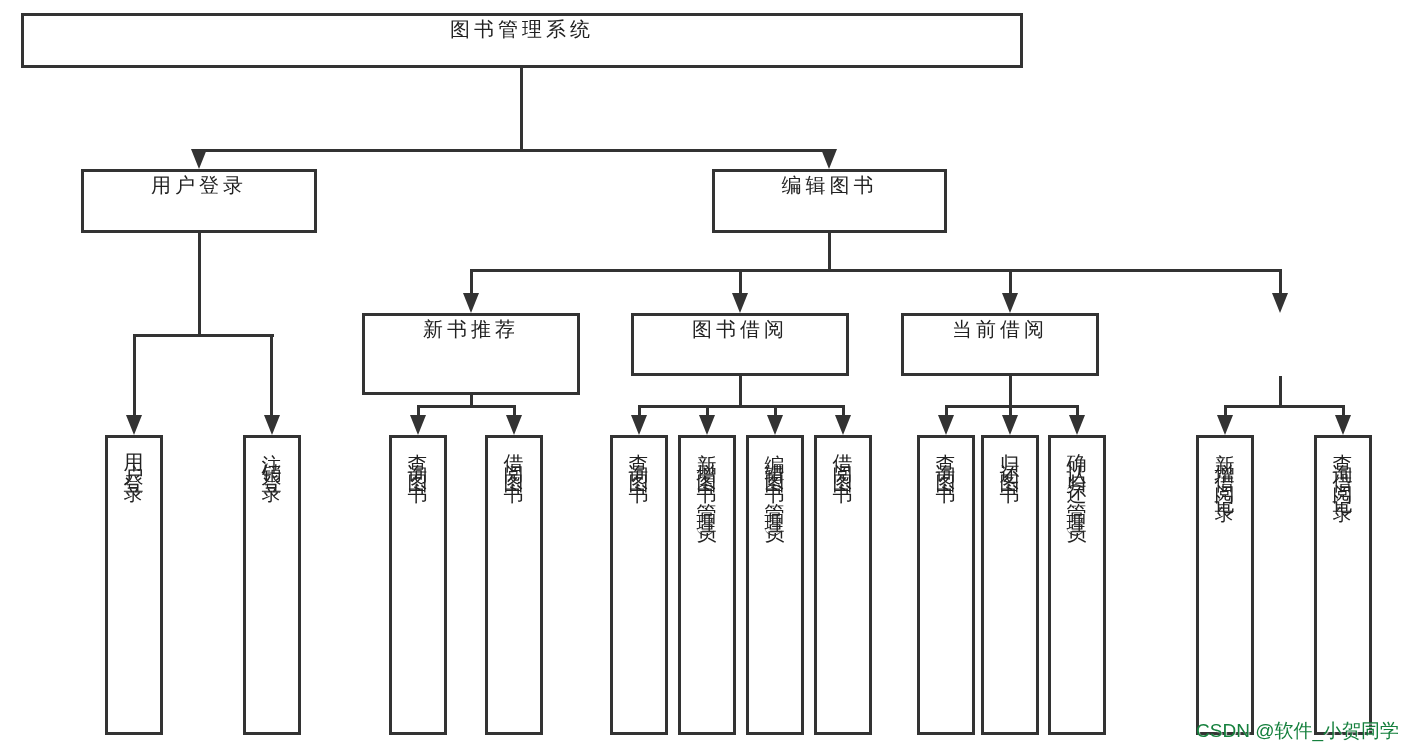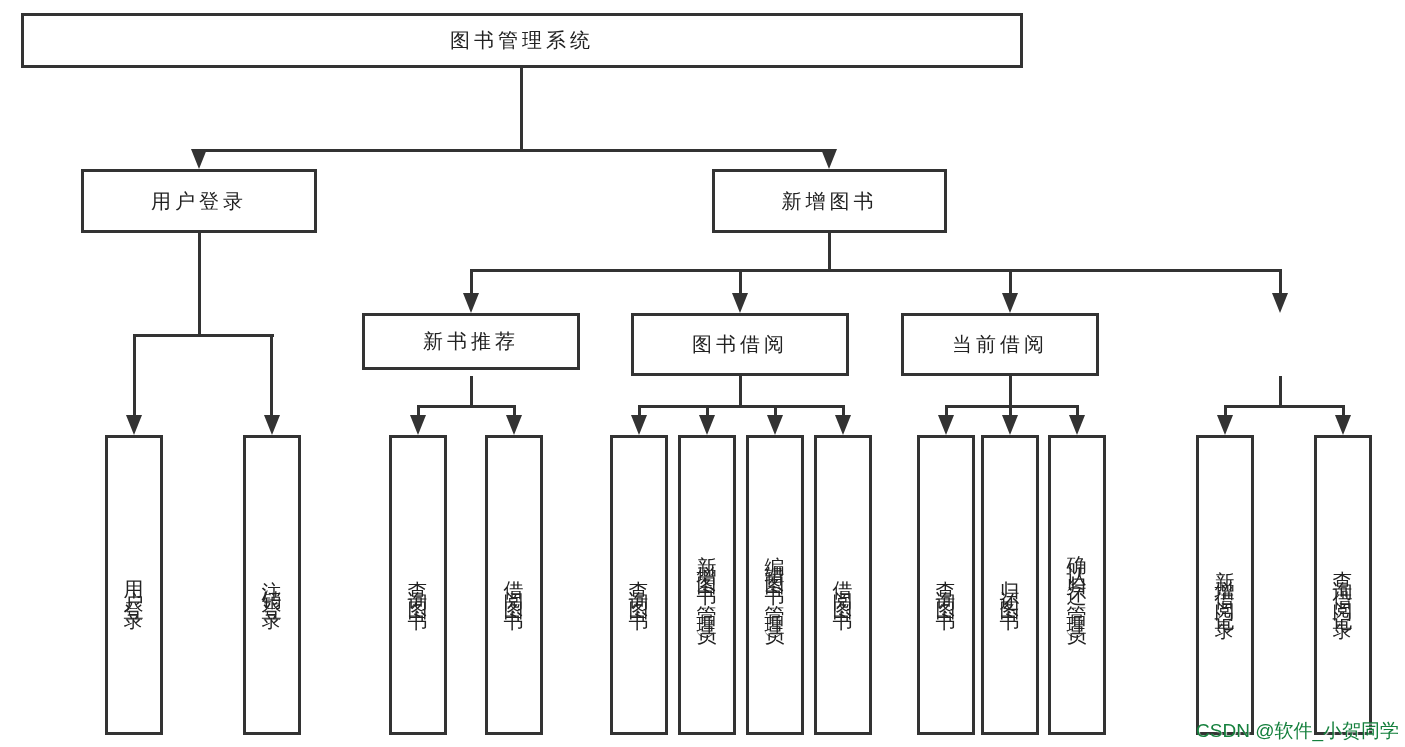--- a/index.html
+++ b/index.html
@@ -11,21 +11,20 @@
     font-family: "Liberation Sans", "DejaVu Sans", sans-serif;
     color: #222222;
     overflow: hidden;
   }
   .box {
     position: absolute;
     box-sizing: border-box;
     border: 3px solid #333333;
     background: #ffffff;
     display: flex;
-    align-items: center;
     justify-content: center;
   }
   .hlabel {
     font-size: 20px;
     letter-spacing: 4px;
     color: #222222;
     white-space: nowrap;
   }
   .vlabel {
     writing-mode: vertical-rl;
@@ -120,24 +119,24 @@
   <div class="arrow" style="left:1335px; top:415px;"></div>
 
   <div class="box" style="left:21px; top:13px; width:1002px; height:55px;">
     <span class="hlabel">图书管理系统</span>
   </div>
 
   <div class="box" style="left:81px; top:169px; width:236px; height:64px;">
     <span class="hlabel">用户登录</span>
   </div>
   <div class="box" style="left:712px; top:169px; width:235px; height:64px;">
-    <span class="hlabel">新增图书</span>
+    <span class="hlabel">编辑图书</span>
   </div>
 
-  <div class="box" style="left:362px; top:313px; width:218px; height:57px;">
+  <div class="box" style="left:362px; top:313px; width:218px; height:82px;">
     <span class="hlabel">新书推荐</span>
   </div>
   <div class="box" style="left:631px; top:313px; width:218px; height:63px;">
     <span class="hlabel">图书借阅</span>
   </div>
   <div class="box" style="left:901px; top:313px; width:198px; height:63px;">
     <span class="hlabel">当前借阅</span>
   </div>
 
   <div class="box" style="left:105px; top:435px; width:58px; height:300px;">

